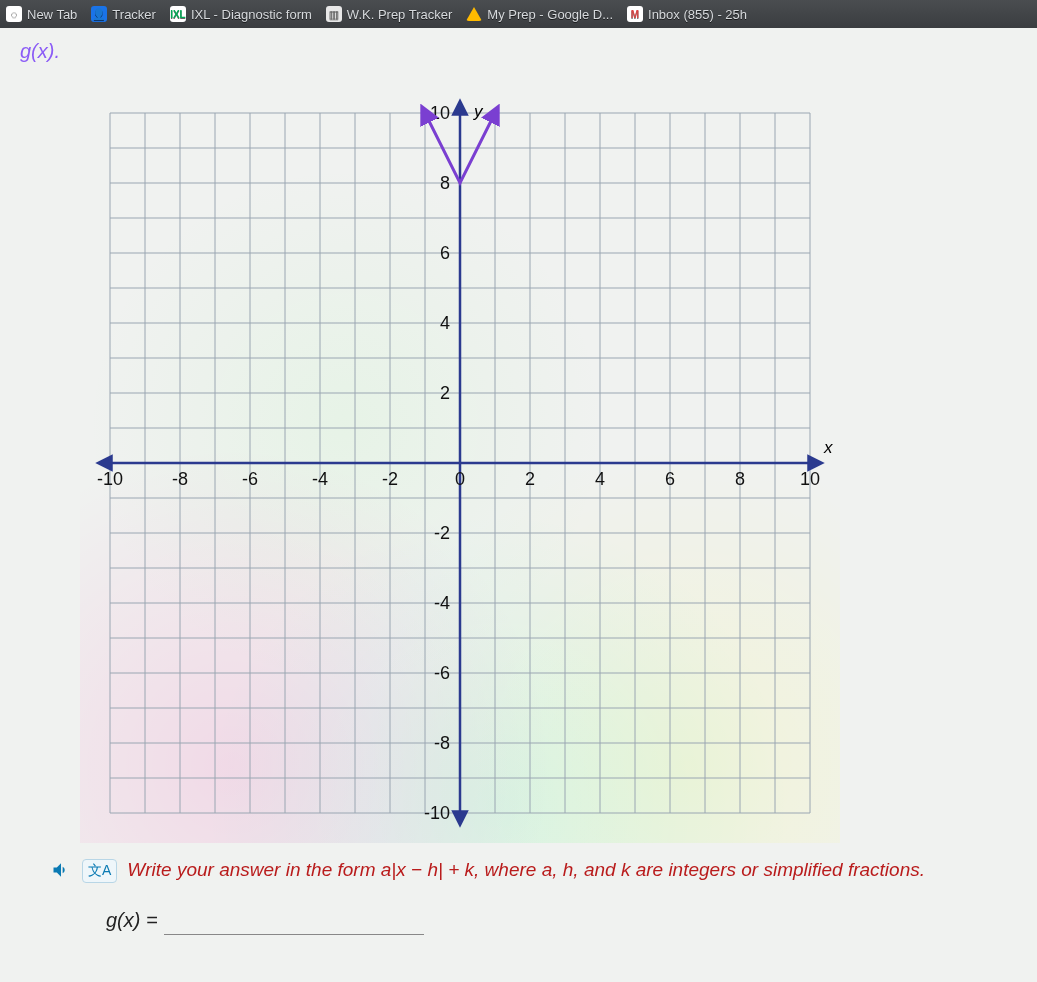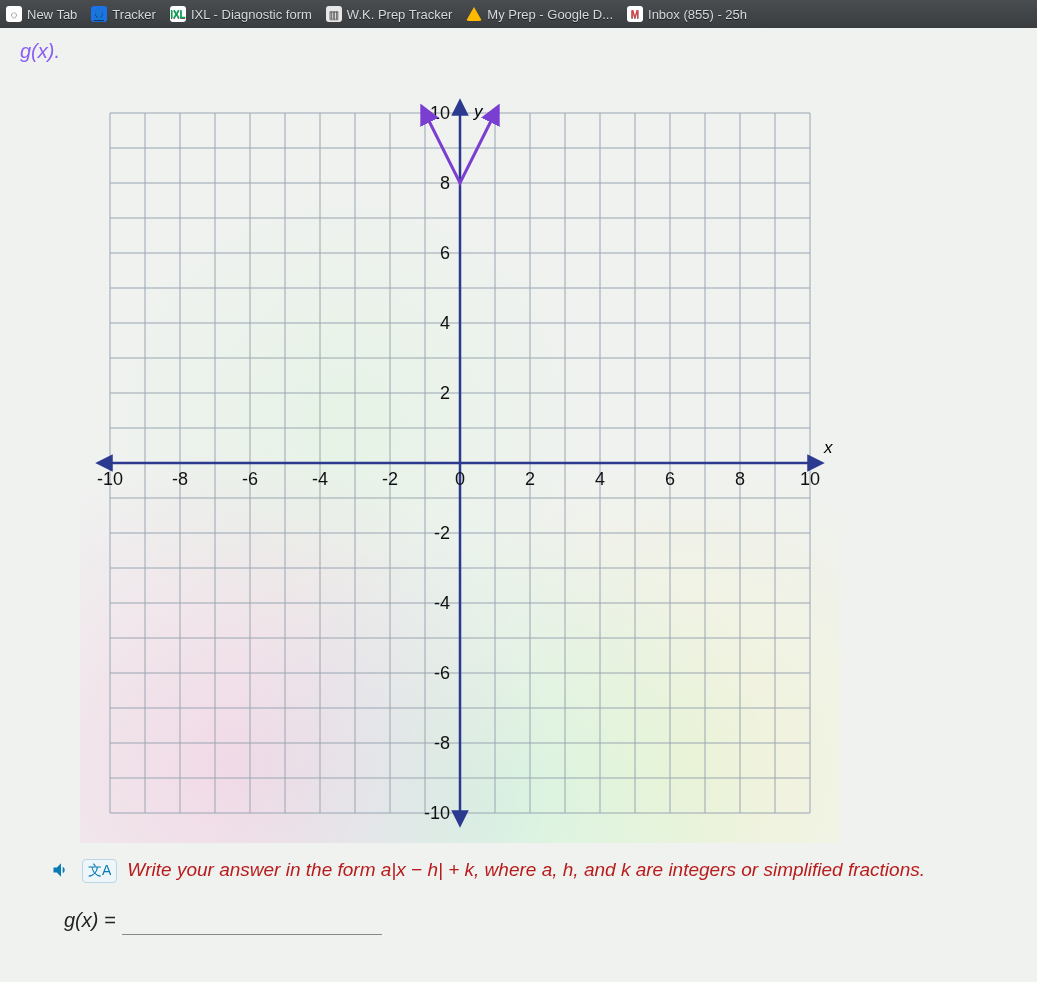--- a/index.html
+++ b/index.html
@@ -60,21 +60,21 @@
     margin: 14px 20px 0 30px;
     color:#333; font-size:19px;
   }
   .speaker-icon { color:#0a7ab3; cursor:pointer; flex-shrink:0; margin-top:3px; }
   .lang-btn {
     border:1px solid #b8d6e6; border-radius:4px; padding:2px 5px;
     color:#0a7ab3; font-size:14px; background:#eef6fa; cursor:pointer; flex-shrink:0; margin-top:2px;
   }
   .instruction-text { font-style: italic; color:#b91c1c; line-height:1.4; }
   .answer-row {
-    margin: 20px 0 0 44px;
+    margin: 20px 0 0 86px;
     font-size: 20px; color:#222; font-style:italic;
     display:flex; align-items:center; gap:6px;
   }
   .answer-input {
     width: 260px; height: 30px;
     border: none; border-bottom: 1px solid #888;
     background: transparent; font-size: 18px;
     outline: none; padding: 0 4px;
   }
 </style>

